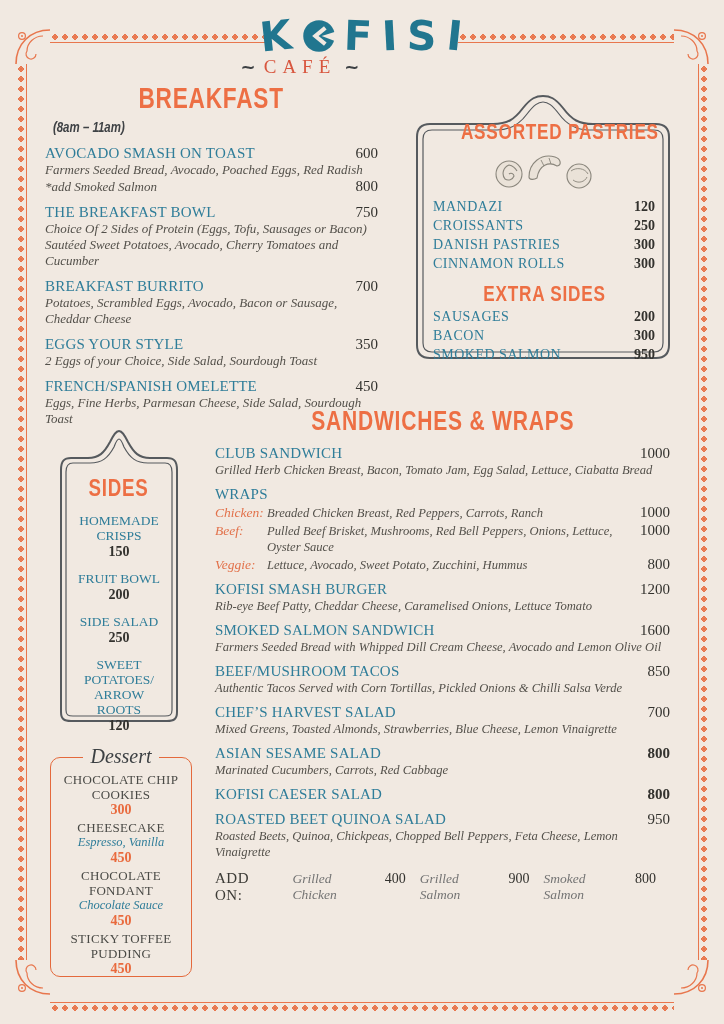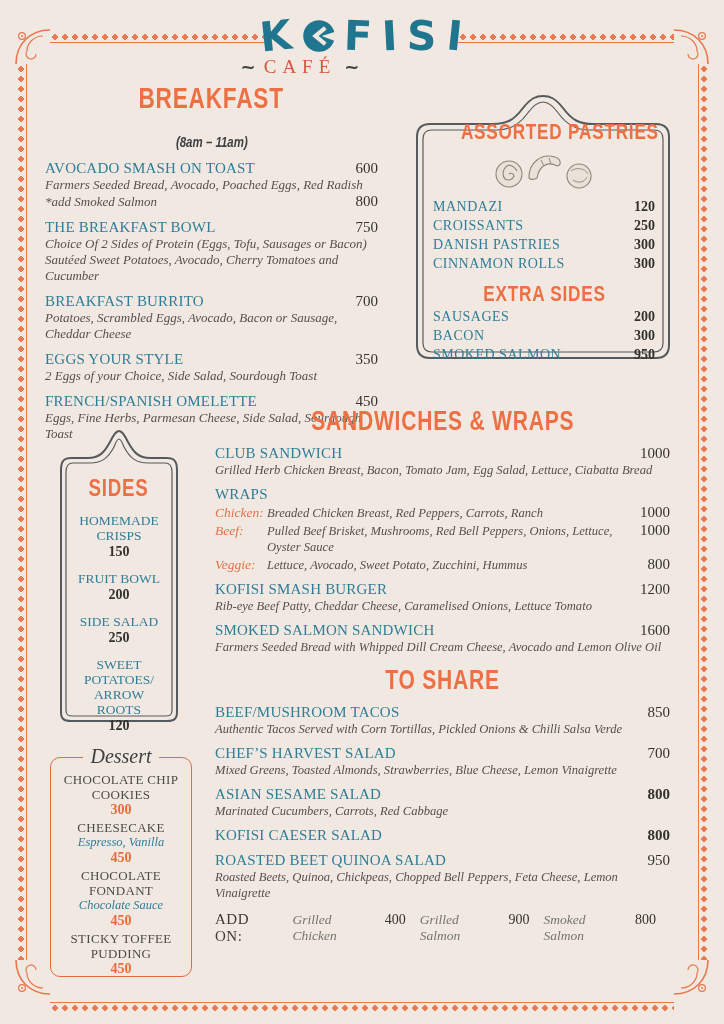--- a/index.html
+++ b/index.html
@@ -46,21 +46,21 @@
     font-family:"Liberation Sans",sans-serif;font-weight:bold;color:#ed6f44;letter-spacing:1px;}
   .mi-row{display:flex;justify-content:space-between;align-items:baseline;}
   .nm{color:#2f7d99;font-size:15px;letter-spacing:0.2px;}
   .pr{color:#33322e;font-size:15px;}
   .pr.bold{font-weight:bold;}
   .desc{color:#53504a;font-style:italic;line-height:16px;}
 
   
   .breakfast{position:absolute;left:45px;top:82px;width:333px;}
   .breakfast .hd>span{font-size:29px;}
-  .hours{text-align:center;margin-top:18px;}
+  .hours{margin-top:3px;}
   .hours>span{display:inline-block;transform:scaleX(0.82);font-family:"Liberation Sans",sans-serif;
     font-style:italic;font-weight:600;font-size:14px;color:#3f4245;}
   .breakfast .mi{margin-top:9px;}
   .breakfast .desc{font-size:13px;}
 
   
   .pastry-box{position:absolute;left:407px;top:93px;width:272px;height:272px;}
   .pastry-box svg.frame{position:absolute;left:0;top:0;}
   .pastry-inner{position:absolute;left:26px;top:26px;width:222px;}
   .pastry-box .hd>span{font-size:22px;}
@@ -351,21 +351,20 @@
     </div>
 
     <div class="mi">
       <div class="mi-row">
           <span class="nm">SMOKED SALMON SANDWICH</span>
           <span class="pr">1600</span>
         </div>
       <div class="desc">Farmers Seeded Bread with Whipped Dill Cream Cheese, Avocado and Lemon Olive Oil</div>
     </div>
 
-    <div class="hd toshare-hd"><span>TO SHARE</span></div>
 
     <div class="mi">
       <div class="mi-row">
           <span class="nm">BEEF/MUSHROOM TACOS</span>
           <span class="pr">850</span>
         </div>
       <div class="desc">Authentic Tacos Served with Corn Tortillas, Pickled Onions &amp; Chilli Salsa Verde</div>
     </div>
     <div class="mi">
       <div class="mi-row">

